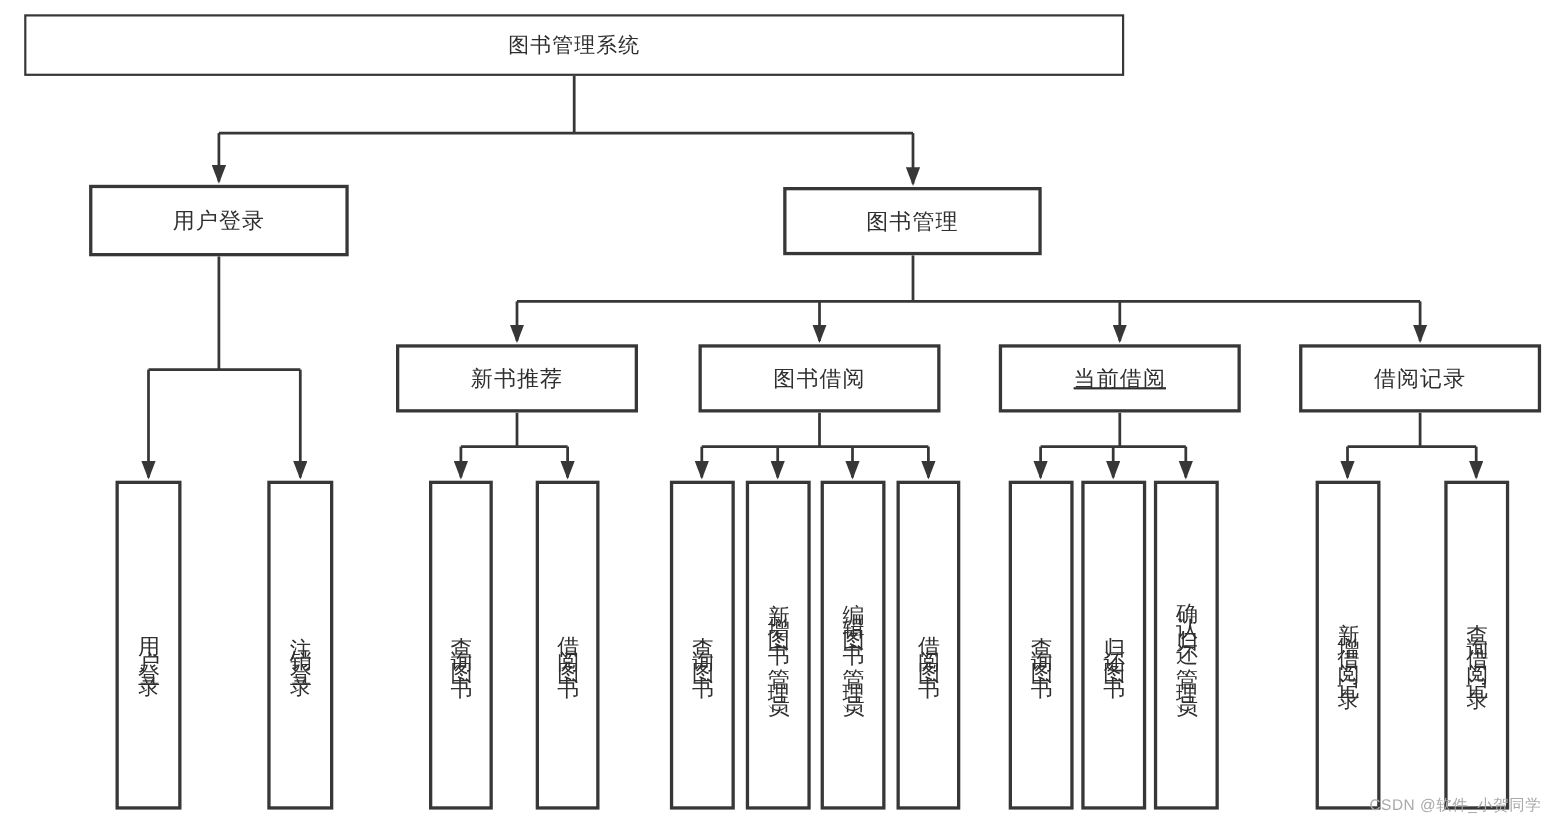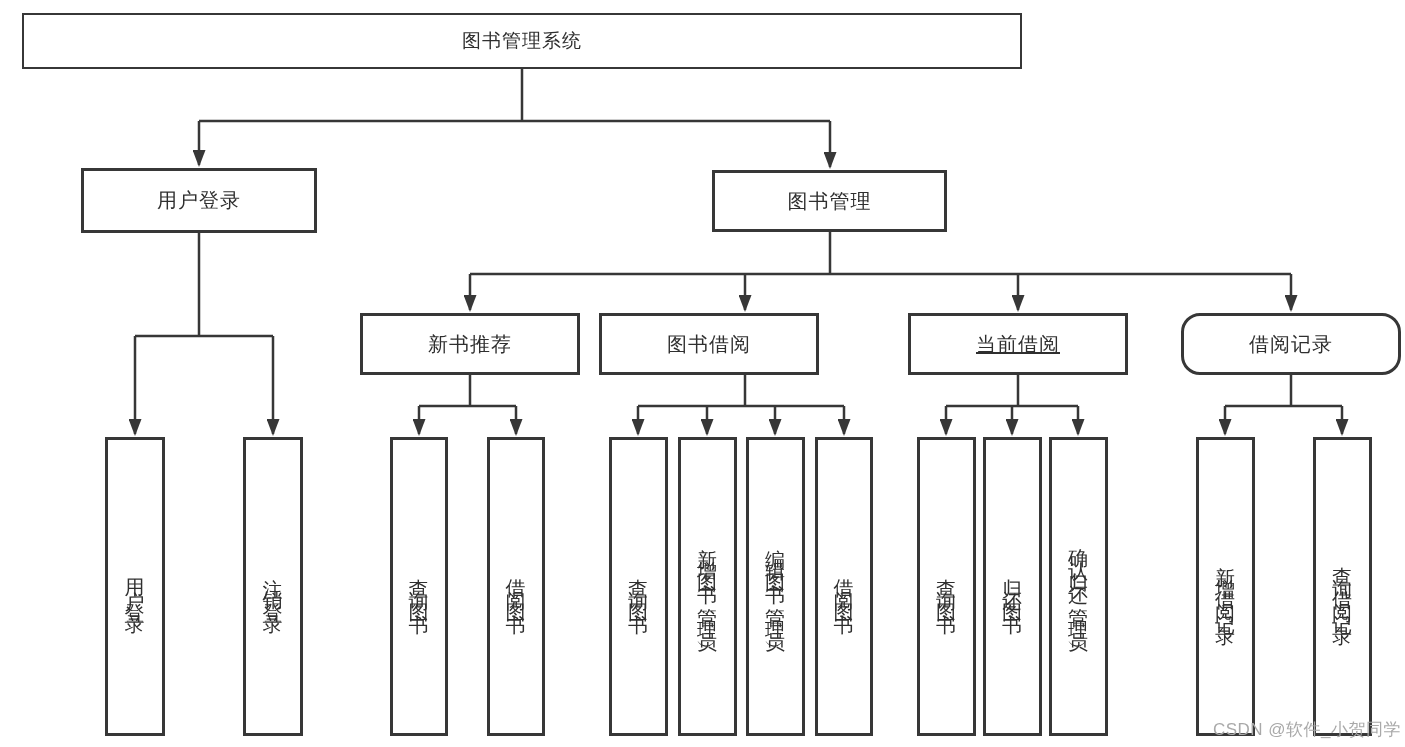--- a/index.html
+++ b/index.html
@@ -36,23 +36,23 @@
   }
   .box.root {
     left: 22px; top: 13px; width: 1000px; height: 56px;
     border-width: 2px;
     font-size: 19px;
   }
   .box.lvl2-left  { left: 81px;  top: 168px; width: 236px; height: 65px; }
   .box.lvl2-right { left: 712px; top: 170px; width: 235px; height: 62px; }
   .box.lvl3 { top: 313px; width: 220px; height: 62px; }
   .box.lvl3.p1 { left: 360px; }
-  .box.lvl3.p2 { left: 599px; }
+  .box.lvl3.p2 { left: 635px; }
   .box.lvl3.p3 { left: 908px; text-decoration: underline; }
-  .box.lvl3.p4 { left: 1181px; border-radius: 19px; }
+  .box.lvl3.p4 { left: 1181px; }
   .box.leaf {
     top: 437px;
     height: 299px;
     width: 60px;
   }
   .box.leaf .vtext {
     writing-mode: vertical-rl;
     text-orientation: mixed;
     letter-spacing: 12px;
     line-height: 1;
@@ -69,21 +69,21 @@
   .leaf.l9  { left: 917px;  width: 59px; }
   .leaf.l10 { left: 983px;  width: 59px; }
   .leaf.l11 { left: 1049px; width: 59px; }
   .leaf.l12 { left: 1196px; width: 59px; }
   .leaf.l13 { left: 1313px; width: 59px; }
   .watermark {
     position: absolute;
     right: 4px;
     bottom: 6px;
     color: #a9a9a9;
-    font-size: 17px;
+    font-size: 14px;
     letter-spacing: 0.5px;
     z-index: 5;
   }
 </style>
 </head>
 <body>
 
 <div class="canvas">
 
   <svg class="connectors" width="1405" height="747" viewBox="0 0 1405 747">

